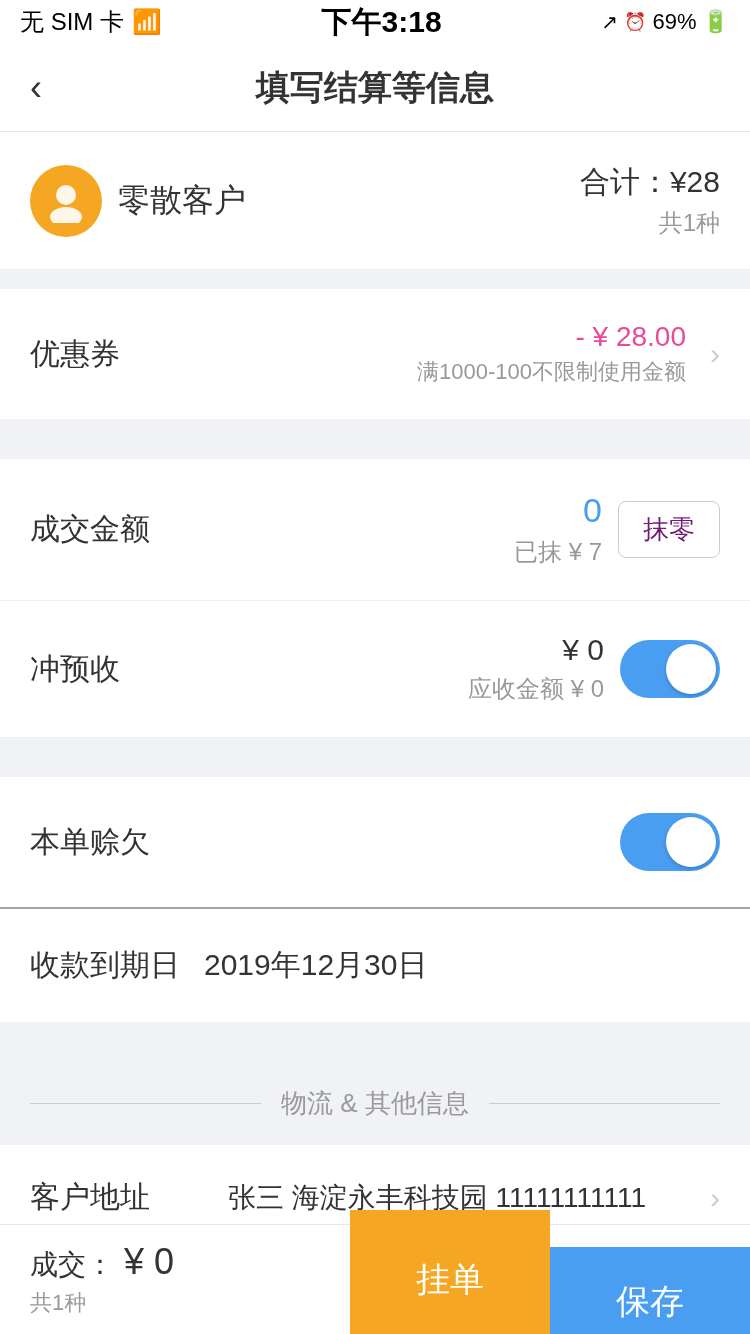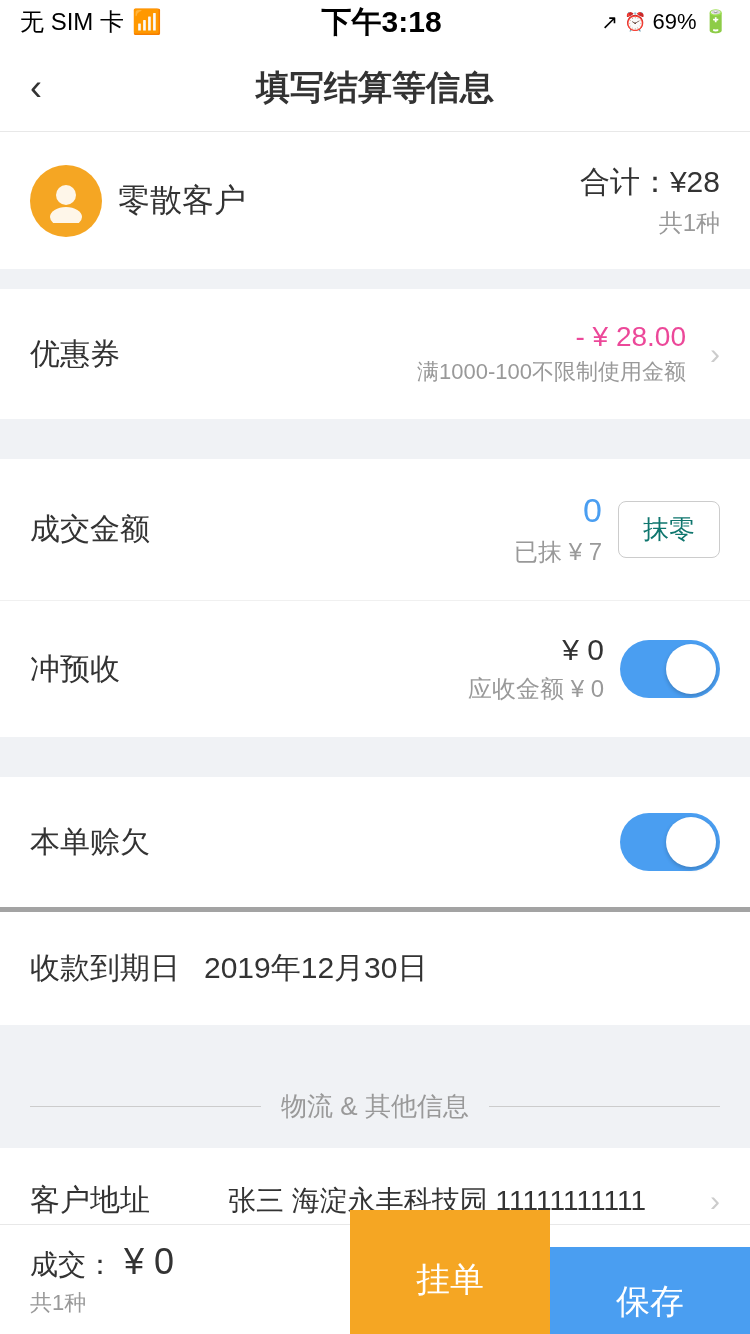--- a/index.html
+++ b/index.html
@@ -156,21 +156,21 @@
       font-size: 30px;
       margin-left: 8px;
     }
 
     
     .mo-ling-btn {
       border: 1px solid #ccc;
       border-radius: 8px;
       padding: 10px 24px;
       font-size: 26px;
-      color: #0f766e;
+      color: #701a75;
       background: #fff;
       cursor: pointer;
     }
 
     
     .toggle {
       width: 100px;
       height: 58px;
       border-radius: 29px;
       background: #4a9ef1;
@@ -195,21 +195,21 @@
       height: 20px;
     }
 
     
     .credit-row {
       display: flex;
       align-items: center;
       justify-content: space-between;
       padding: 36px 30px;
       background: #fff;
-      border-bottom: 5px solid #a3a3a3;
+      border-bottom: 2px solid #a3a3a3;
     }
     .credit-label {
       font-size: 30px;
       color: #333;
     }
 
     
     .due-date-row {
       display: flex;
       align-items: center;

